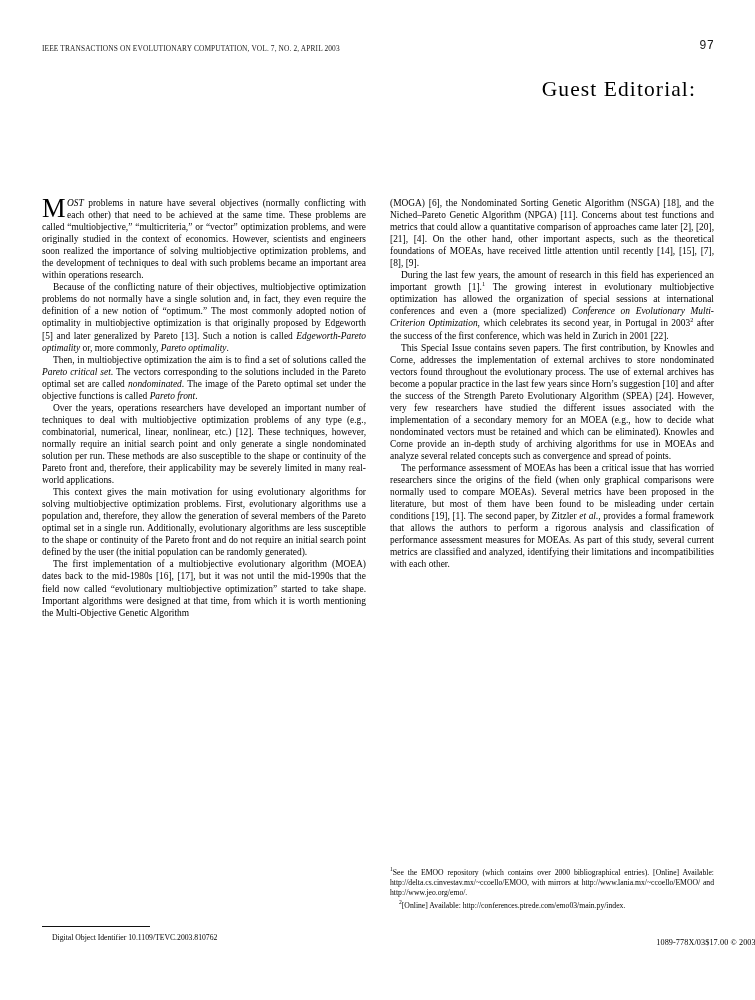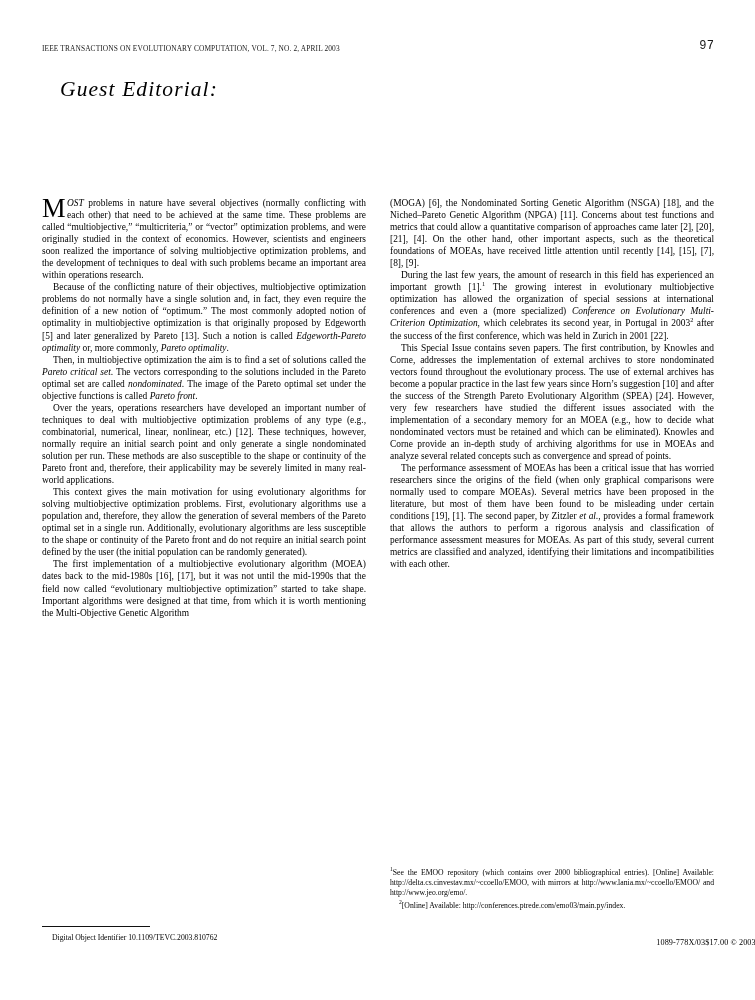--- a/index.html
+++ b/index.html
@@ -39,23 +39,22 @@
   }
   .running-head .rh-left { white-space: nowrap; }
   .running-head .rh-right { font-size: 12px; font-family: Liberation Mono, monospace; }
 
   
   .title-block {
     position: absolute;
     left: 60px;
     top: 74px;
     width: 636px;
-    text-align: left;
+    text-align: right;
     color: #000;
-    font-style: italic;
   }
   .title-line {
     font-size: 21.5px;
     line-height: 31px;
     letter-spacing: 1.1px;
     font-weight: 400;
     white-space: nowrap;
   }
 
   

